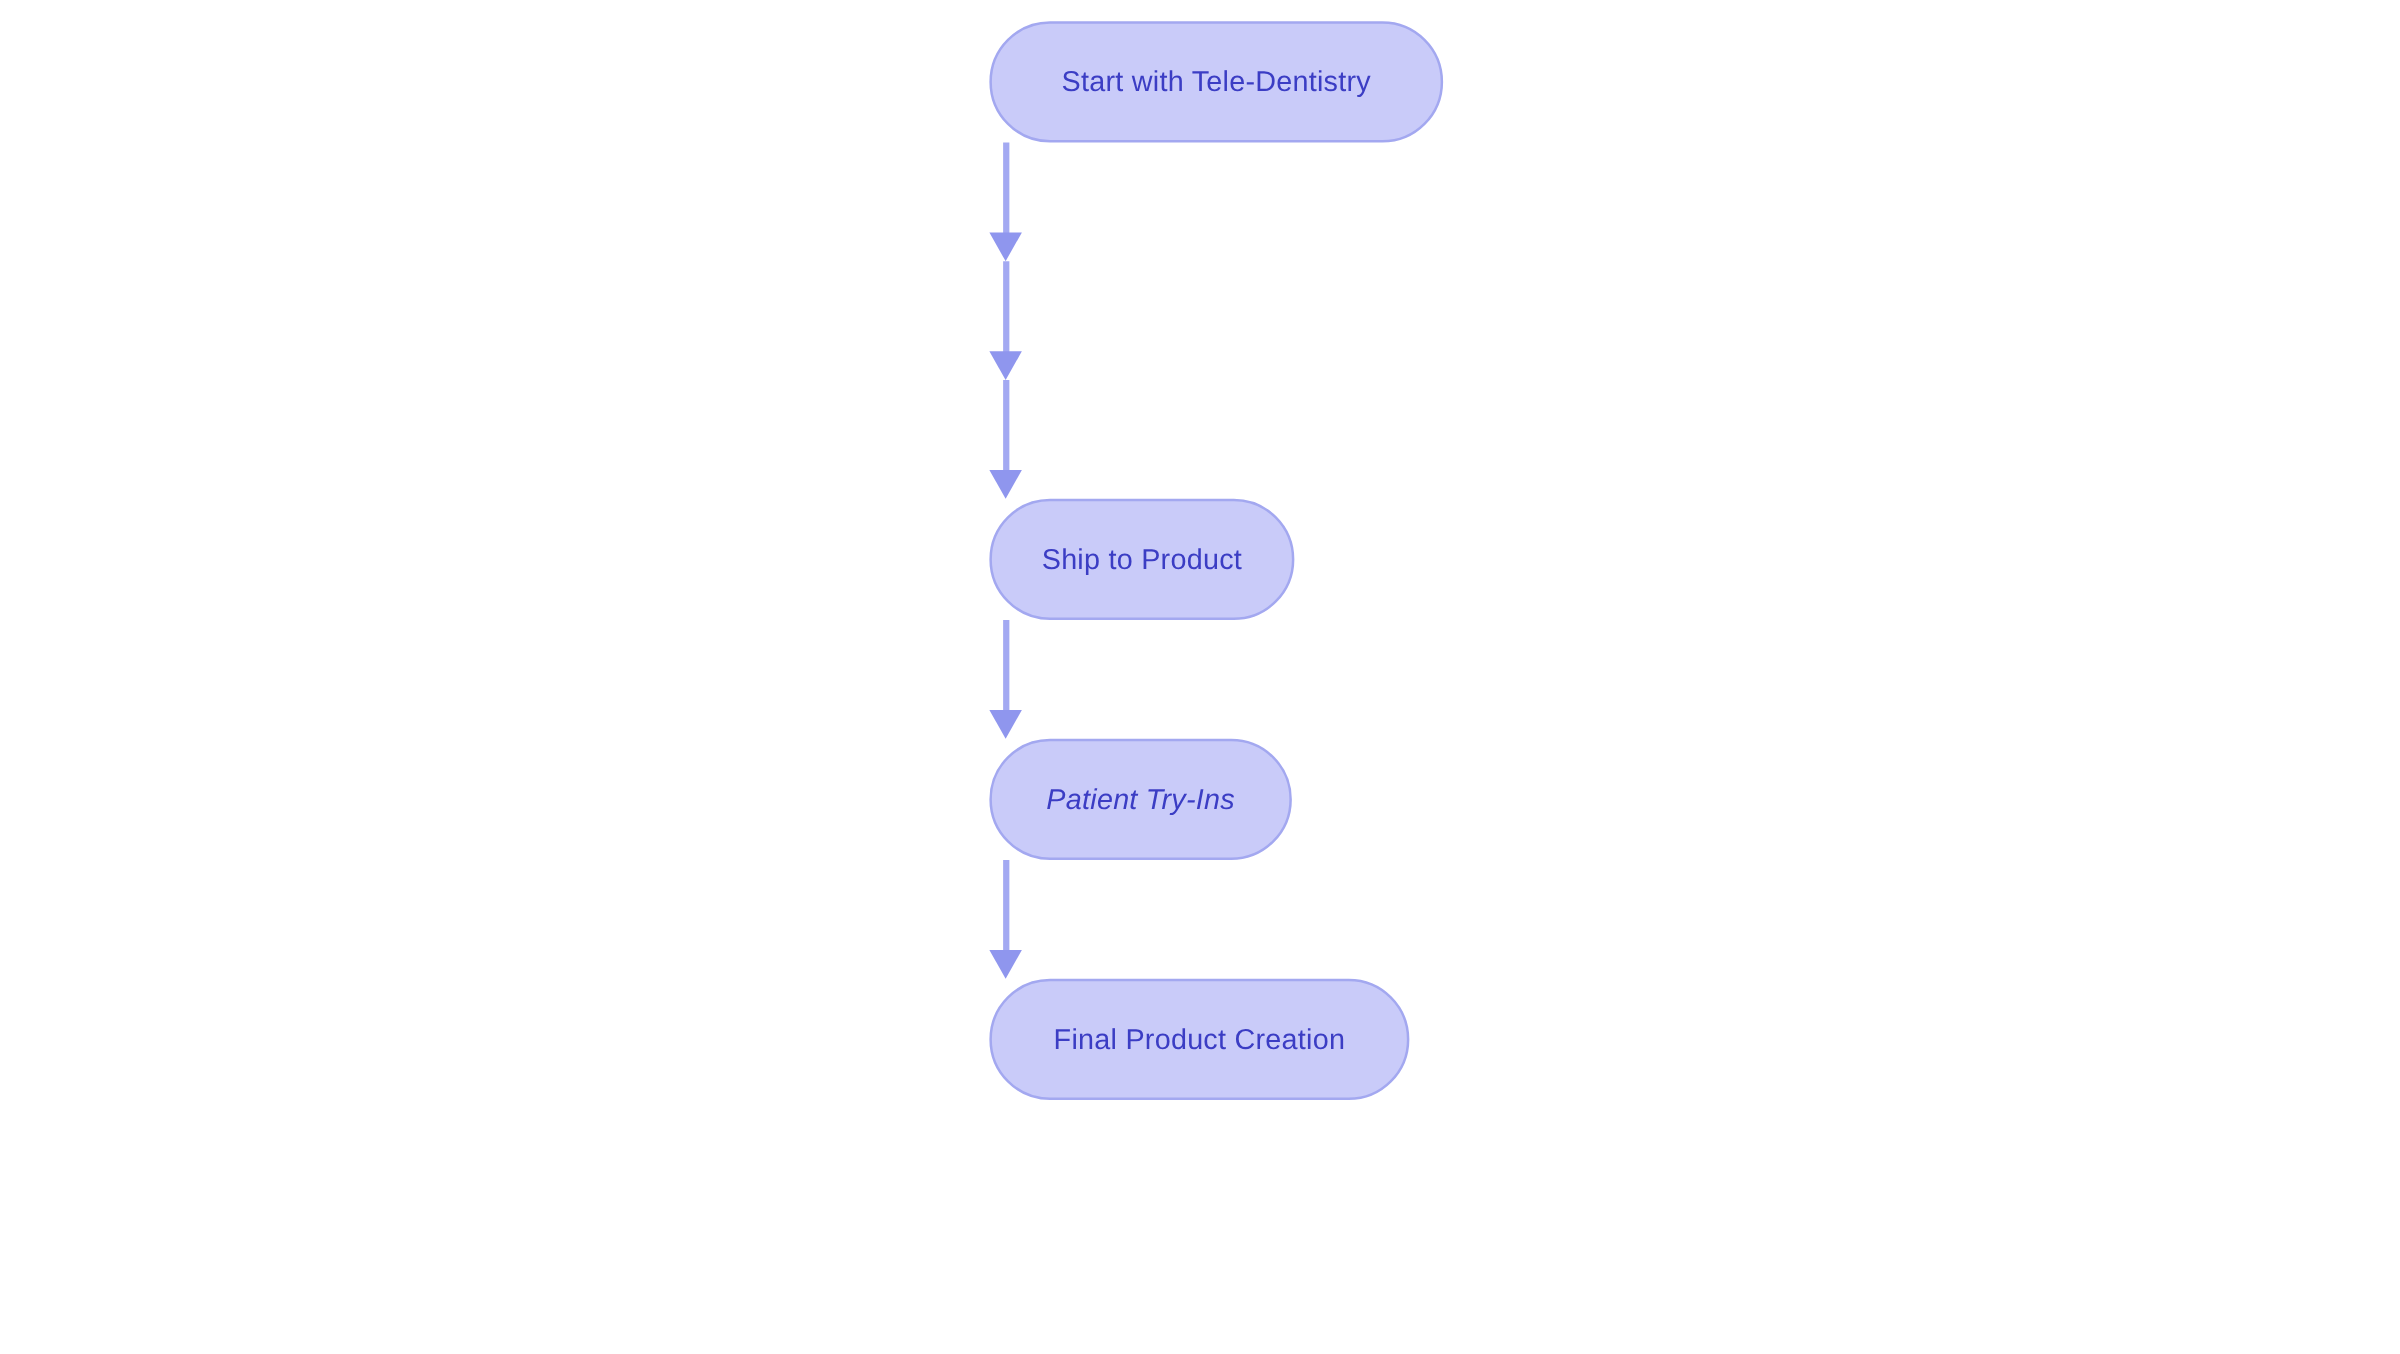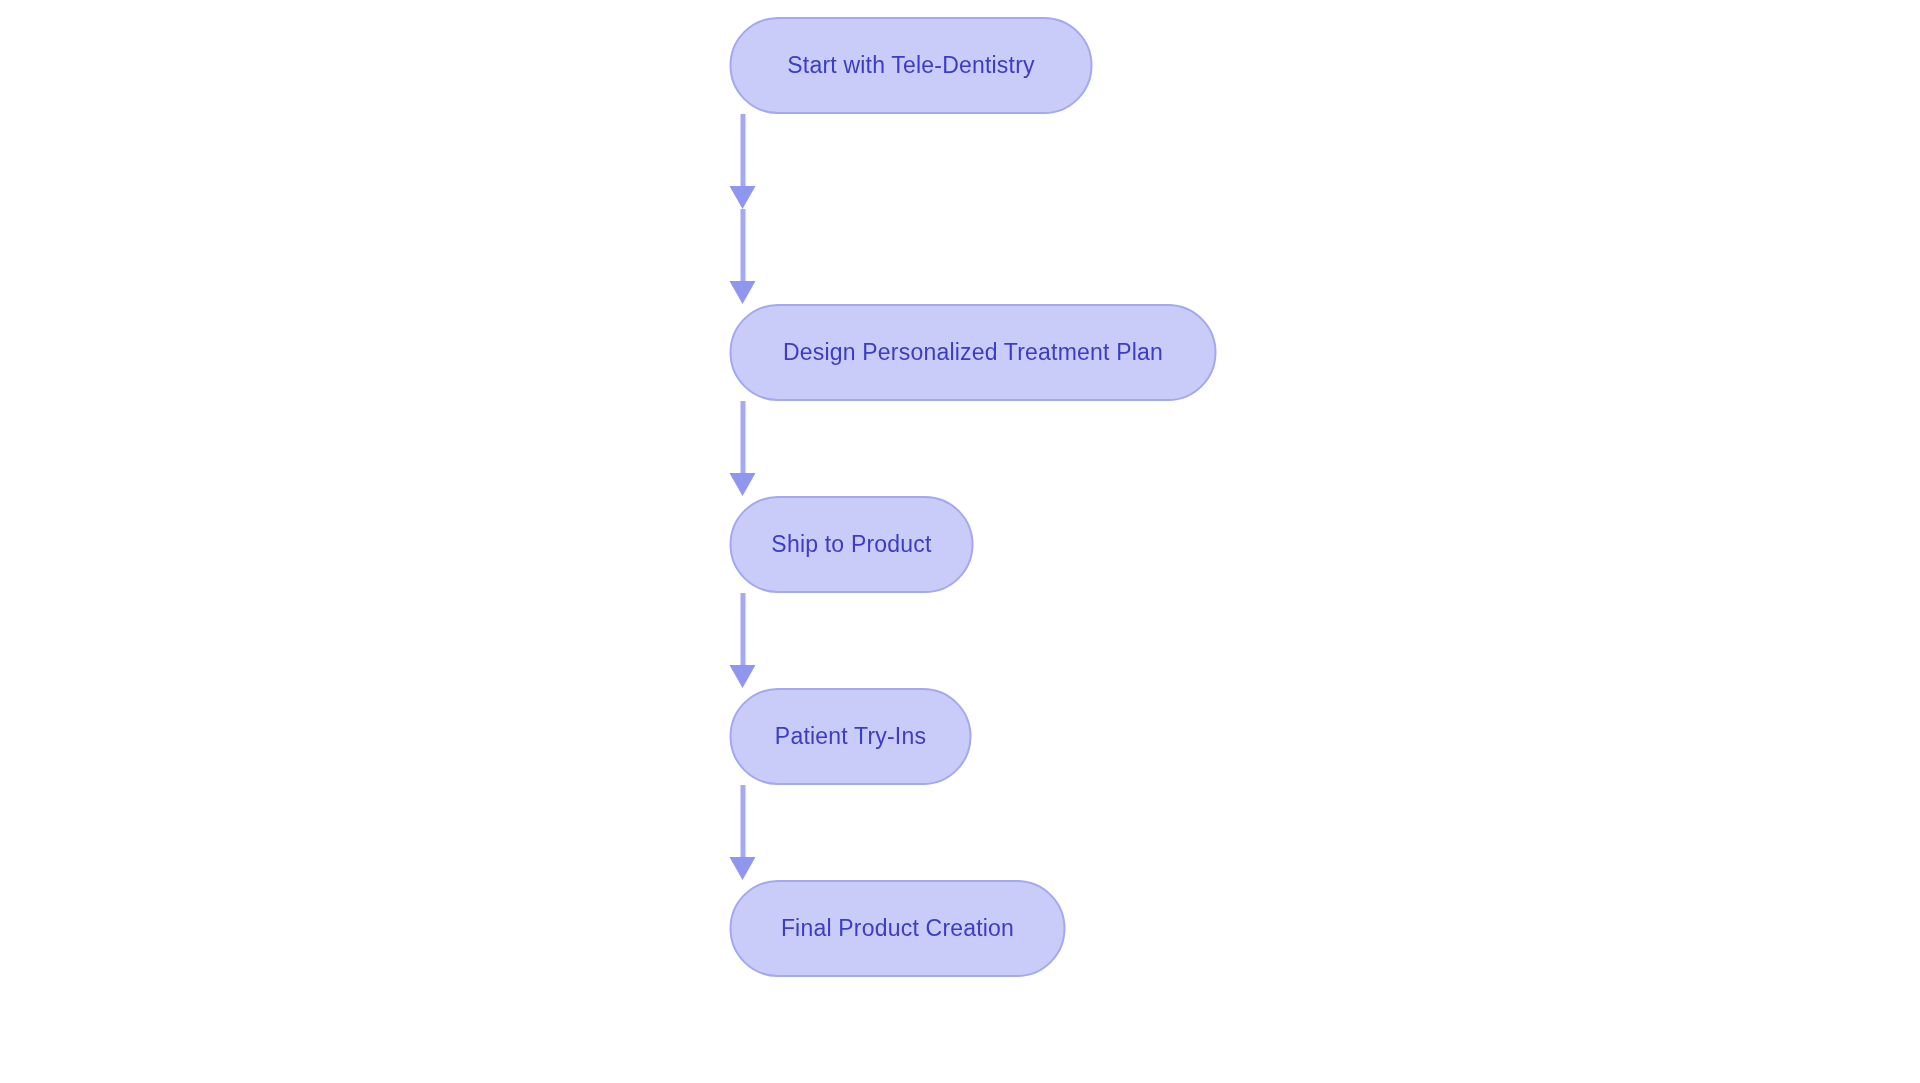--- a/index.html
+++ b/index.html
@@ -42,21 +42,21 @@
   .node span {
     color: var(--node-text);
     font-size: 23px;
     letter-spacing: 0.2px;
     white-space: nowrap;
   }
   .n0 { width: 363px; }
   .n1 { width: 345px; }
   .n2 { width: 487px; }
   .n3 { width: 244px; }
-  .n4 { width: 242px; }
+  .n4 { width: 242px; font-style: italic; }
   .n5 { width: 336px; }
   .arrow {
     height: 95px;
     display: flex;
     flex-direction: column;
     align-items: center;
     flex-shrink: 0;
   }
   .arrow .shaft {
     width: 5px;
@@ -85,23 +85,20 @@
     <div class="shaft"></div>
     <div class="head"></div>
   </div>
 
 
   <div class="arrow">
     <div class="shaft"></div>
     <div class="head"></div>
   </div>
 
-  <div class="node n2">
-    <span>Design Personalized Treatment Plan</span>
-  </div>
 
   <div class="arrow">
     <div class="shaft"></div>
     <div class="head"></div>
   </div>
 
   <div class="node n3">
     <span>Ship to Product</span>
   </div>
 

